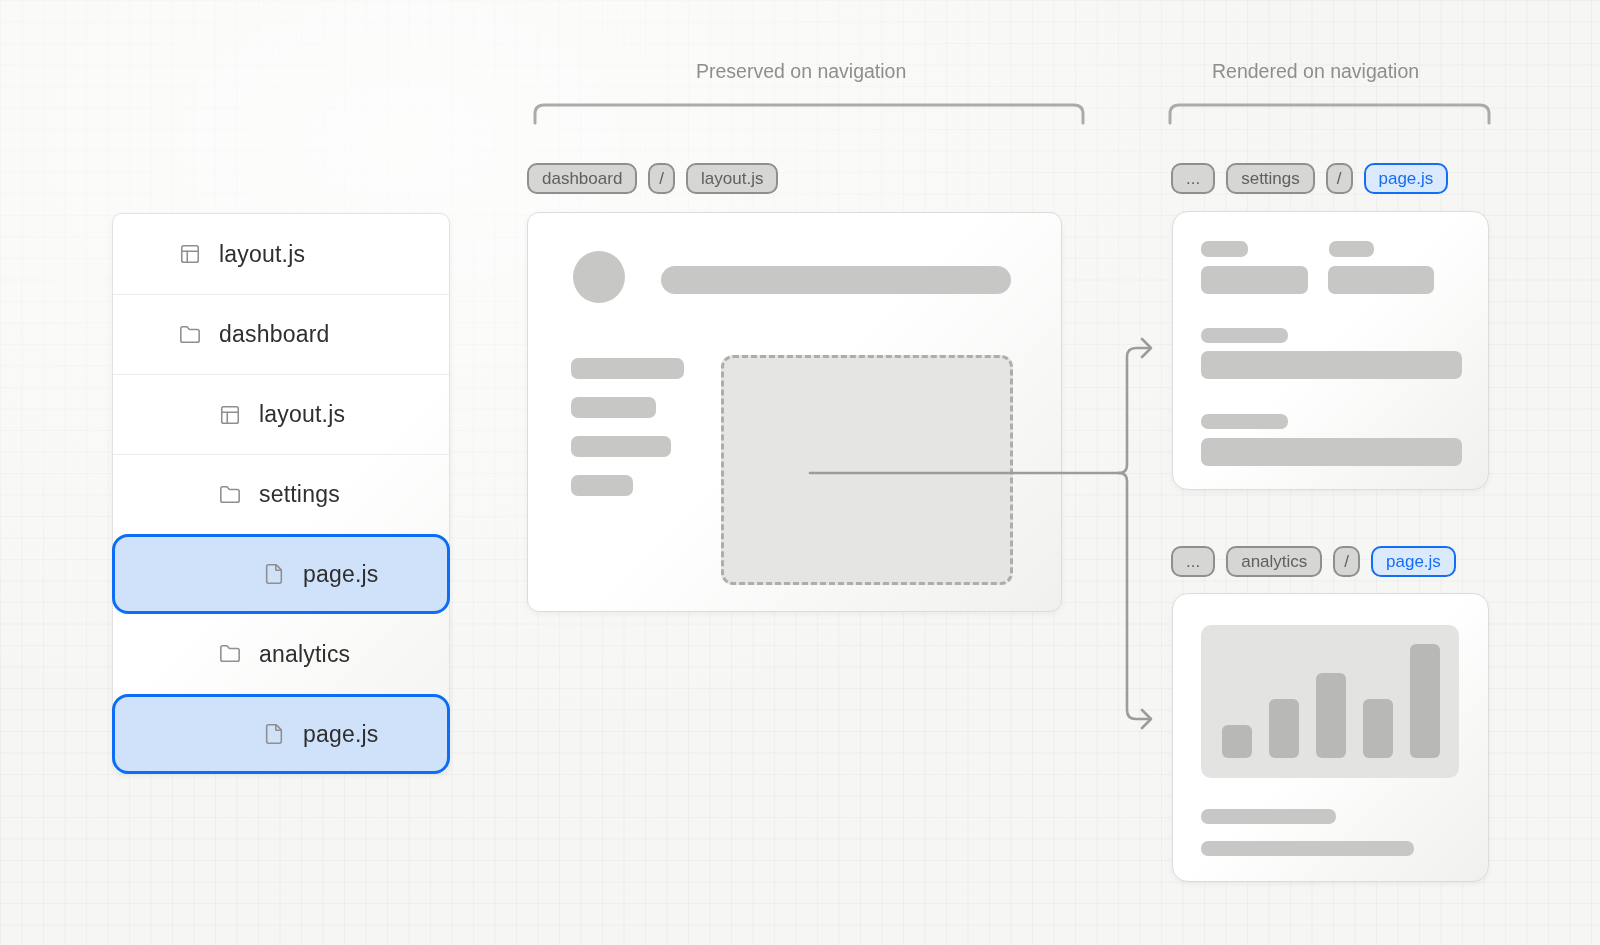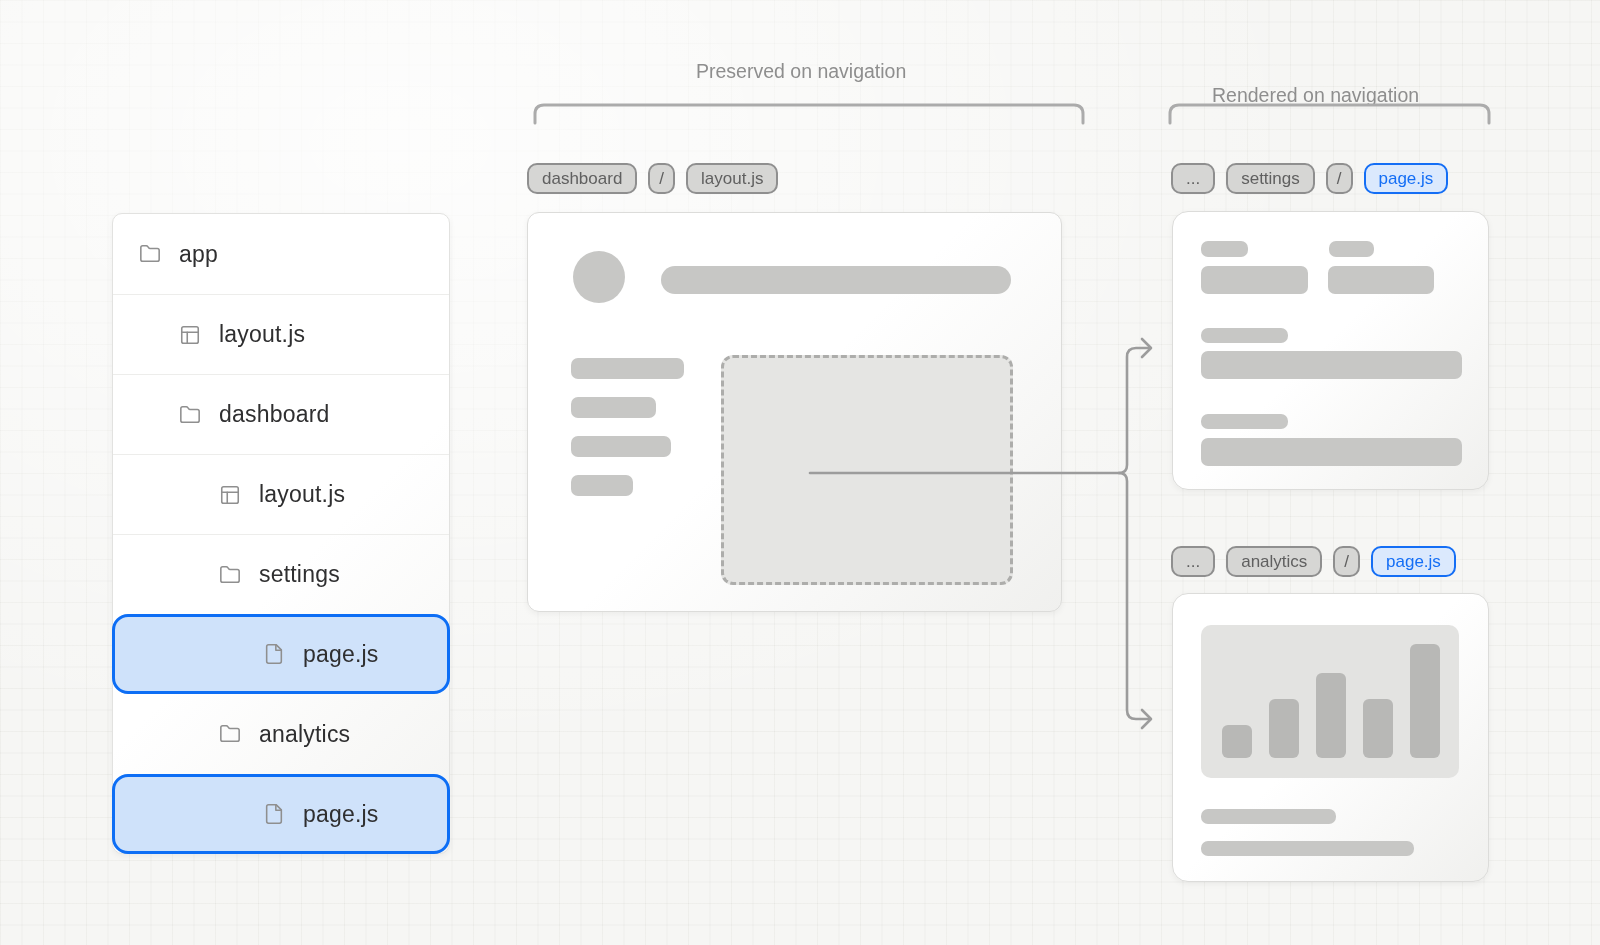--- a/index.html
+++ b/index.html
@@ -67,49 +67,41 @@
     background:#e3e3e1;border-radius:10px;}
   .chart-bar{position:absolute;bottom:20px;width:30px;background:#b8b8b6;border-radius:6px;}
   
   .overlay{position:absolute;left:0;top:0;width:1600px;height:945px;
     pointer-events:none;z-index:5;}
 </style>
 </head>
 <body>
 
 <div class="section-label" style="left:664px;margin-left:32px;">Preserved on navigation</div>
-<div class="section-label" style="left:1212px;margin-top:24px;">Rendered on navigation</div>
+<div class="section-label" style="left:1212px;">Rendered on navigation</div>
 
 <div class="chips" style="left:527px;top:163px;">
     <span class="chip">dashboard</span>
     <span class="chip slash">/</span>
     <span class="chip">layout.js</span>
   </div>
 <div class="chips" style="left:1171px;top:163px;">
     <span class="chip">...</span>
     <span class="chip">settings</span>
     <span class="chip slash">/</span>
     <span class="chip blue">page.js</span>
   </div>
 <div class="chips" style="left:1171px;top:546px;">
     <span class="chip">...</span>
     <span class="chip">analytics</span>
     <span class="chip slash">/</span>
     <span class="chip blue">page.js</span>
   </div>
 
 <div class="tree" id="file-tree">
-    <div class="tree-row" style="padding-left: 26px;">
-      <span class="tree-icon">
-        <svg viewBox="0 0 24 24">
-          <path d="M20 20a2 2 0 0 0 2-2V8a2 2 0 0 0-2-2h-7.9a2 2 0 0 1-1.69-.9L9.6 3.9A2 2 0 0 0 7.93 3H4a2 2 0 0 0-2 2v13a2 2 0 0 0 2 2Z"></path>
-        </svg>
-      </span>
-      <span class="tree-label">app</span>
-    </div>
     <div class="tree-row" style="padding-left: 66px;">
       <span class="tree-icon">
         <svg viewBox="0 0 24 24">
           <rect width="18" height="18" x="3" y="3" rx="2"></rect>
           <path d="M3 9h18"></path>
           <path d="M9 21V9"></path>
         </svg>
       </span>
       <span class="tree-label">layout.js</span>
     </div>

